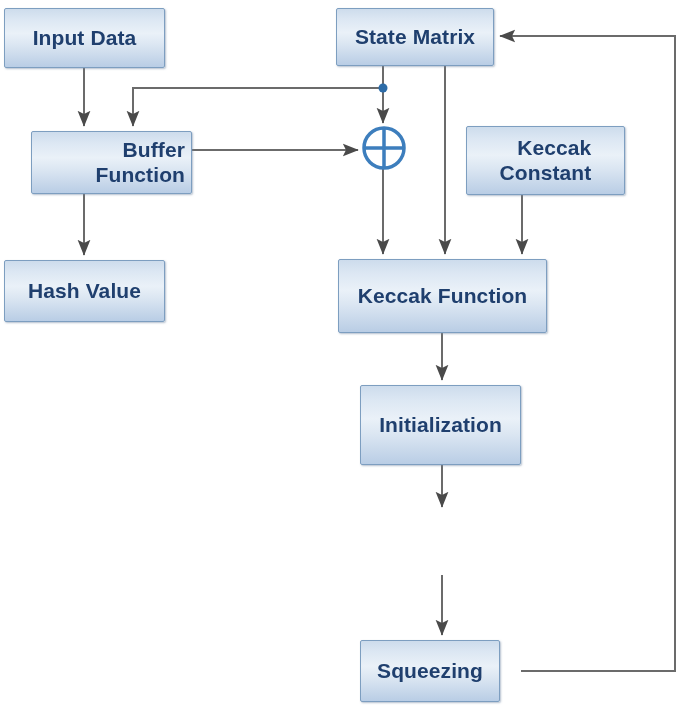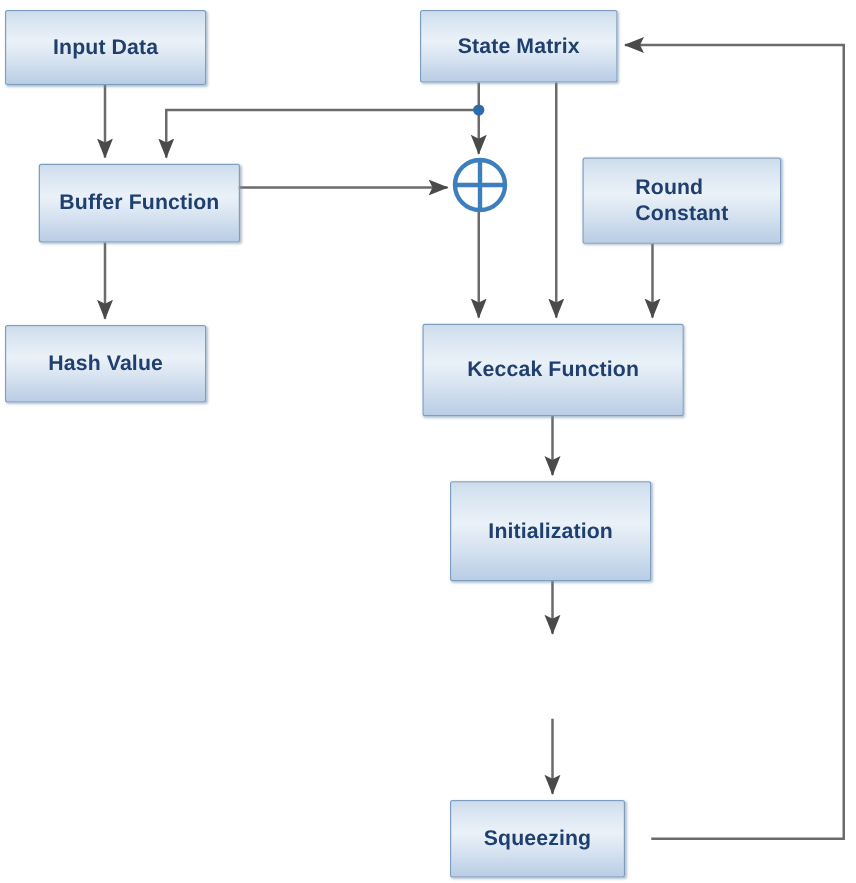--- a/index.html
+++ b/index.html
@@ -33,24 +33,24 @@
     background: linear-gradient(to bottom,
                 #cddcec 0%,
                 #dce7f3 18%,
                 #eaf1f8 42%,
                 #dbe6f2 62%,
                 #b9cde5 100%);
     box-shadow: 1px 1px 2px rgba(120,140,165,0.55);
     display: flex;
     align-items: center;
     justify-content: center;
-    text-align: left;
+    text-align: right;
     color: #1f3f6e;
     font-weight: bold;
-    font-size: 17px;
+    font-size: 21px;
     line-height: 1.18;
     letter-spacing: 0.1px;
     z-index: 2;
   }
   .node .label {
     display: block;
     white-space: pre-line;
     padding: 0 6px;
   }
   .xor {
@@ -115,21 +115,21 @@
 
   <div class="node" style="left:336px; top:8px; width:158px; height:58px;">
     <span class="label">State Matrix</span>
   </div>
 
   <div class="node" style="left:4px; top:131px; width:161px; height:63px;margin-left:27px;">
     <span class="label">Buffer Function</span>
   </div>
 
   <div class="node" style="left:466px; top:126px; width:159px; height:69px;">
-    <span class="label">Round
+    <span class="label">Keccak
 Constant</span>
   </div>
 
   <div class="node" style="left:4px; top:260px; width:161px; height:62px;">
     <span class="label">Hash Value</span>
   </div>
 
   <div class="node" style="left:338px; top:259px; width:209px; height:74px;">
     <span class="label">Keccak Function</span>
   </div>

